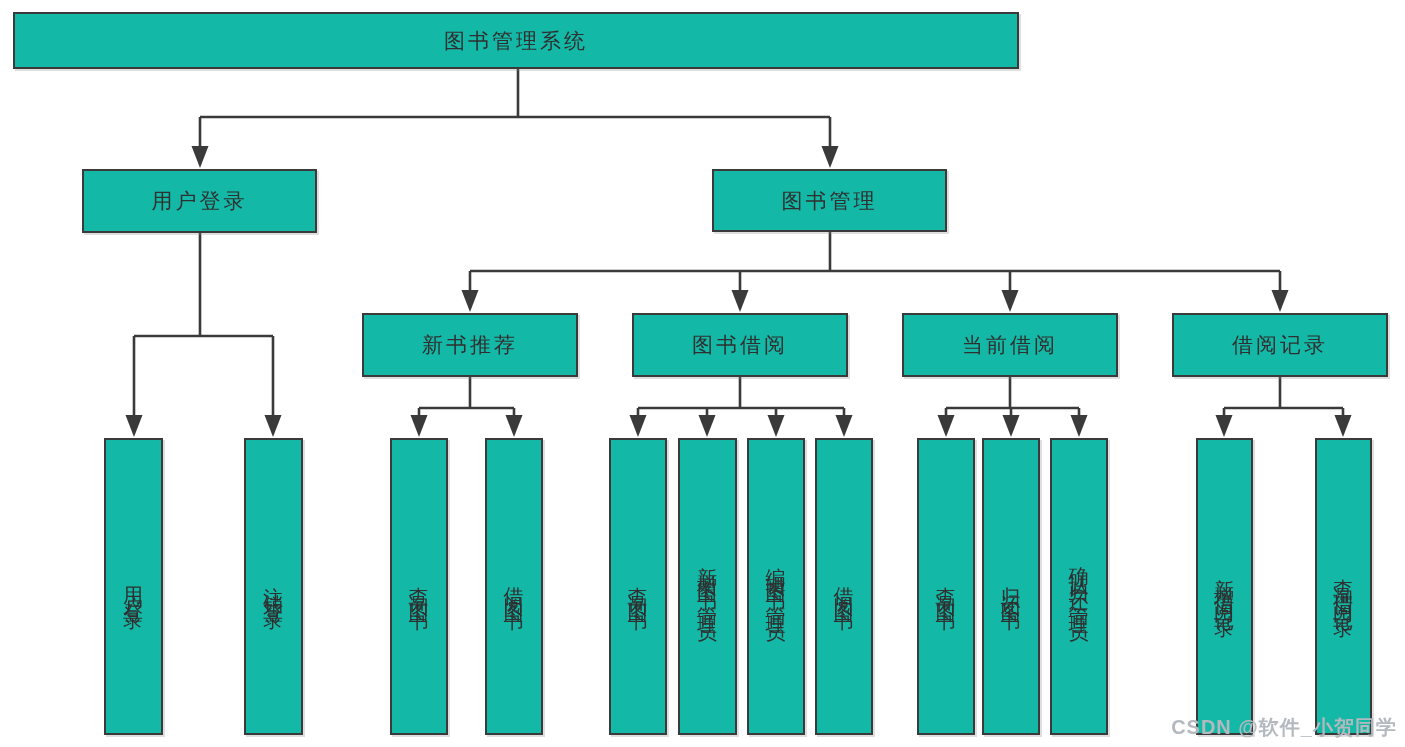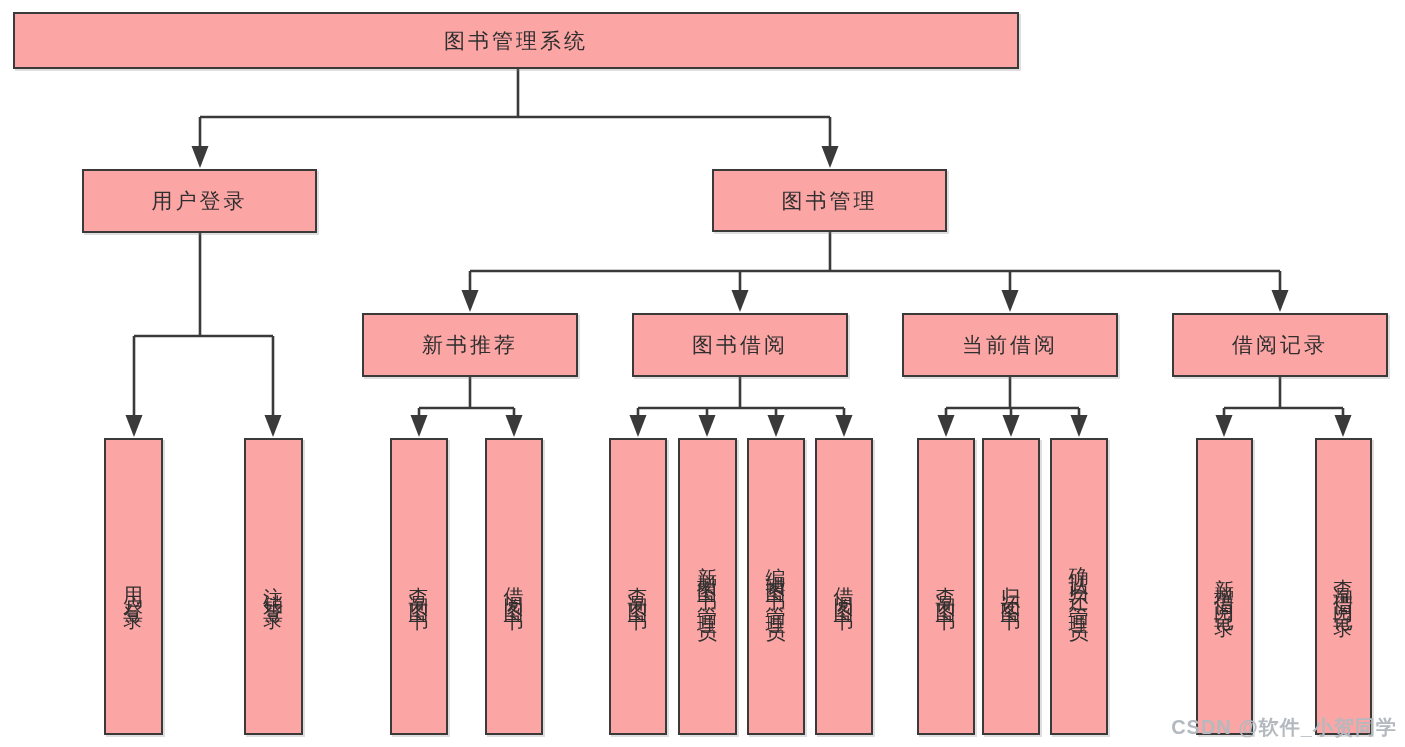--- a/index.html
+++ b/index.html
@@ -6,21 +6,21 @@
   .stage {
     position:relative;
     width:1405px; height:747px;
     background:#ffffff;
     font-family:"Liberation Sans", sans-serif;
     color:#2f2f2f;
     overflow:hidden;
   }
   .box {
     position:absolute;
-    background:#fca5a5;
+    background:#14b8a6;
     border:2.5px solid #3a3a3a;
     box-sizing:border-box;
     display:flex;
     align-items:center;
     justify-content:center;
     box-shadow:2px 2px 0 rgba(140,140,140,0.28);
   }
   .h-label {
     font-size:21px;
     letter-spacing:3px;

